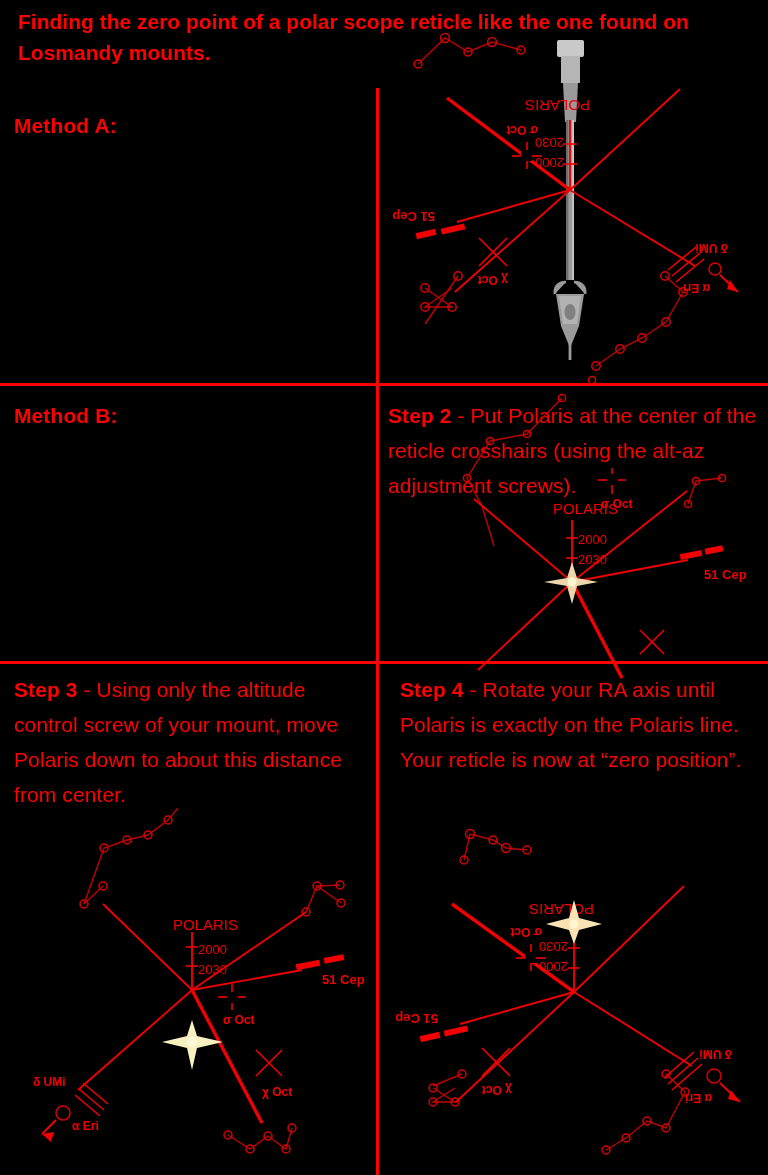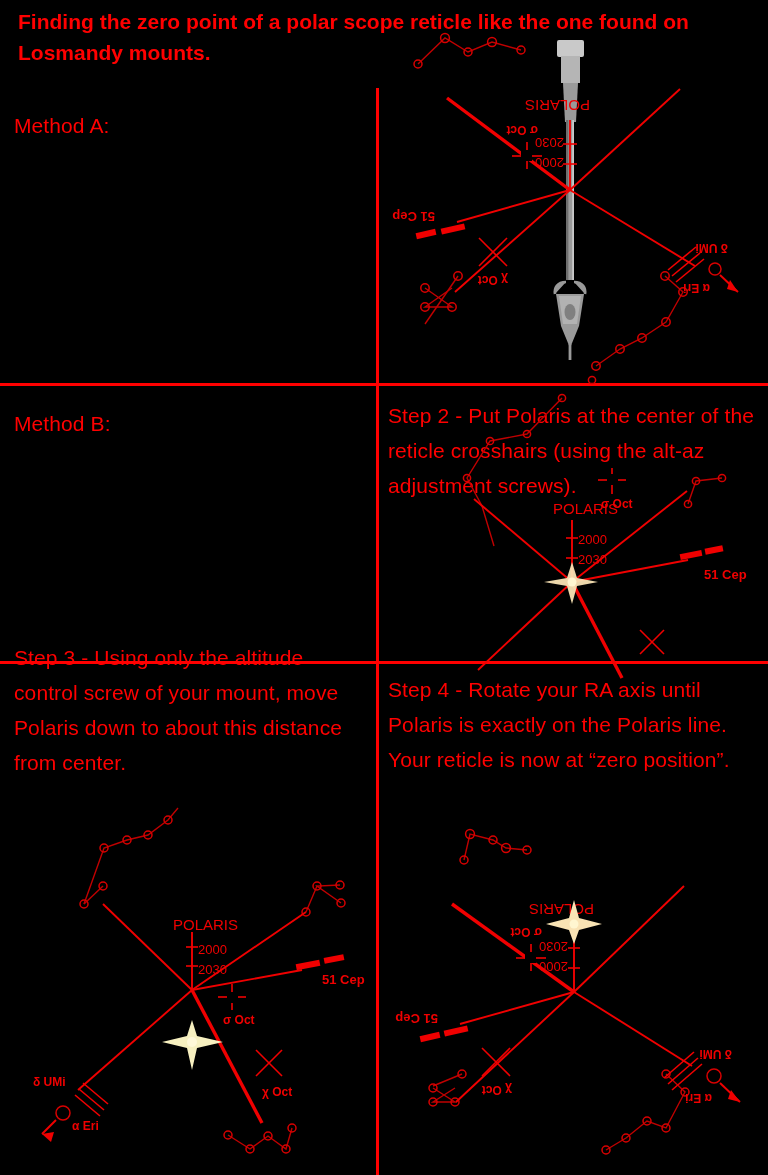--- a/index.html
+++ b/index.html
@@ -16,25 +16,25 @@
   .divider-v{position:absolute;width:3px;background:#ff0000;}
 
   
   .cell{position:absolute;box-sizing:border-box;}
   .txt{
     color:#ff0000;
     font-size:21px;
     line-height:35px;
     letter-spacing:0.1px;
   }
-  .txt b{font-weight:normal;}
+  .txt b{font-weight:bold;}
   .heading{
     font-size:21px;line-height:31px;font-weight:bold;
   }
-  .lbl-bold{font-weight:normal;}
+  .lbl-bold{font-weight:bold;}
 
   
   .stage{position:absolute;pointer-events:none;}
   svg{display:block;overflow:visible;}
 
   .ret-line{stroke:#f00000;stroke-width:1.9;fill:none;}
   .ret-line-thick{stroke:#f00000;stroke-width:3.4;fill:none;}
   .con-line{stroke:#c00000;stroke-width:1.4;fill:none;}
   .con-star{stroke:#d80000;stroke-width:1.5;fill:none;}
   .ret-txt{fill:#f00000;font-family:"Liberation Sans","DejaVu Sans",sans-serif;}
@@ -156,21 +156,21 @@
           <circle class="con-star" cx="45" cy="85" r="6"></circle>
           <line class="ret-line" x1="40" y1="79" x2="22" y2="62"></line>
           <polygon fill="#f00000" points="22,62 33,65 30,74"></polygon>
         </g>
         <text class="ret-txt-b" x="32" y="110" font-size="12">δ  UMi</text>
         <text class="ret-txt-b" x="50" y="70" font-size="12">α  Eri</text>
       </g>
     </svg>
   </div>
 
-  <div class="cell" style="left:14px;top:398px;width:352px;margin-top:8px;">
+  <div class="cell" style="left:14px;top:398px;width:352px;">
     <div class="txt lbl-bold">Method B:</div>
   </div>
 
   <div class="cell" style="left:388px;top:398px;width:372px;">
     <div class="txt">
       <b>Step 2</b><span> - Put Polaris at the center of the reticle crosshairs (using the alt-az adjustment screws).</span>
     </div>
   </div>
 
   <div class="stage" style="left:382px;top:386px;">
@@ -223,21 +223,21 @@
         </g>
 
         <g>
           <polygon class="star-poly-dim" points="190,176 195,192 216,196 195,200 190,218 185,200 162,196 185,192" opacity="0.95"></polygon>
           <circle cx="190" cy="196" r="4.5" fill="#fff6d0"></circle>
         </g>
       </g>
     </svg>
   </div>
 
-  <div class="cell" style="left:14px;top:640px;width:358px;">
+  <div class="cell" style="left:14px;top:672px;width:358px;">
     <div class="txt">
       <b>Step 3</b><span> - Using only the altitude control screw of your mount, move Polaris down to about this distance from center.</span>
     </div>
   </div>
 
   <div class="stage" style="left:0px;top:808px;">
     <svg width="378" height="367" viewBox="0 0 378 367">
 
       <g>
         <polyline class="con-line" points="84,96 104,40 127,32 148,27 168,12 178,0"></polyline>
@@ -311,21 +311,21 @@
         <text class="ret-txt-b" x="72" y="322" font-size="12">α  Eri</text>
 
         <g>
           <polygon class="star-poly" points="192,212 197,228 223,234 197,240 192,262 187,240 162,234 187,228"></polygon>
           <circle cx="192" cy="234" r="5" fill="#fff8d8"></circle>
         </g>
       </g>
     </svg>
   </div>
 
-  <div class="cell" style="left:388px;top:672px;width:366px;">
+  <div class="cell" style="left:400px;top:672px;width:366px;">
     <div class="txt">
       <b>Step 4</b><span> - Rotate your RA axis until Polaris is exactly on the Polaris line. Your reticle is now at “zero position”.</span>
     </div>
   </div>
 
   <div class="stage" style="left:380px;top:808px;">
     <svg width="388" height="367" viewBox="0 0 388 367">
 
       <g>
         <polyline class="con-line" points="84,52 90,26 113,32 126,40 147,42"></polyline>

